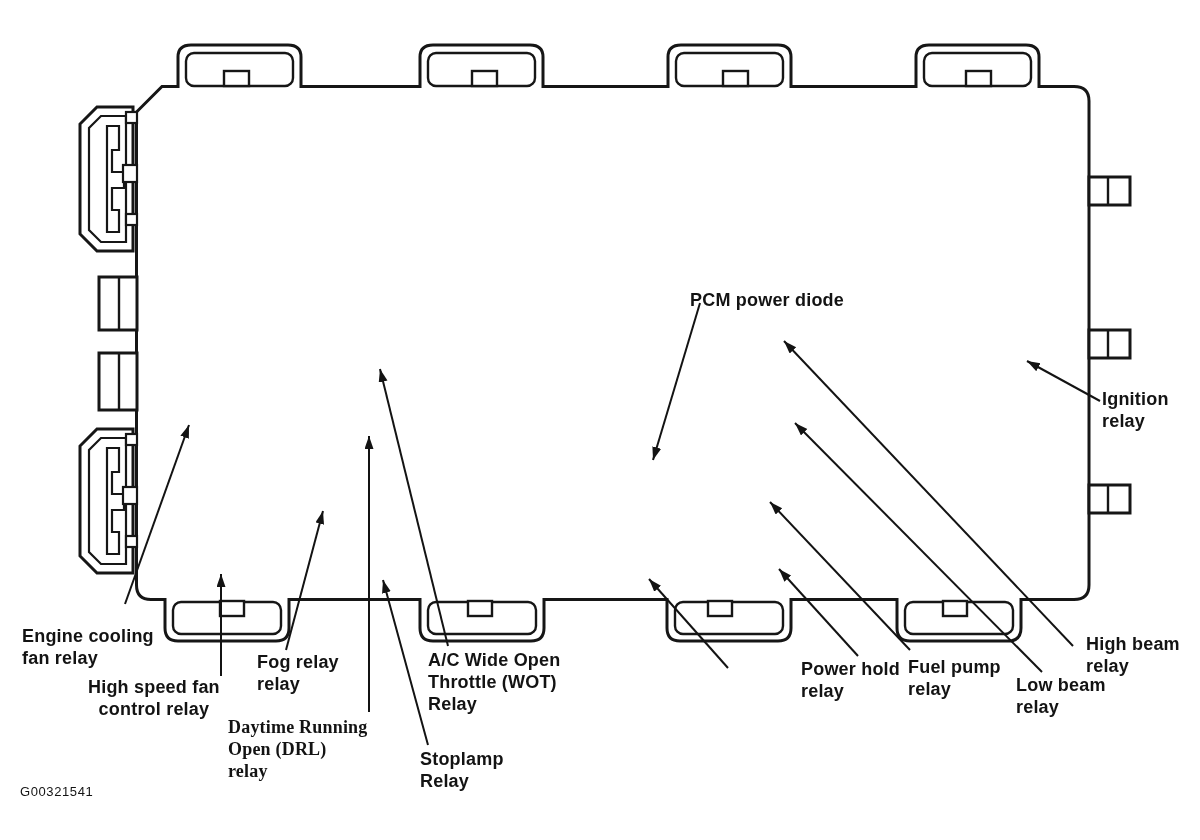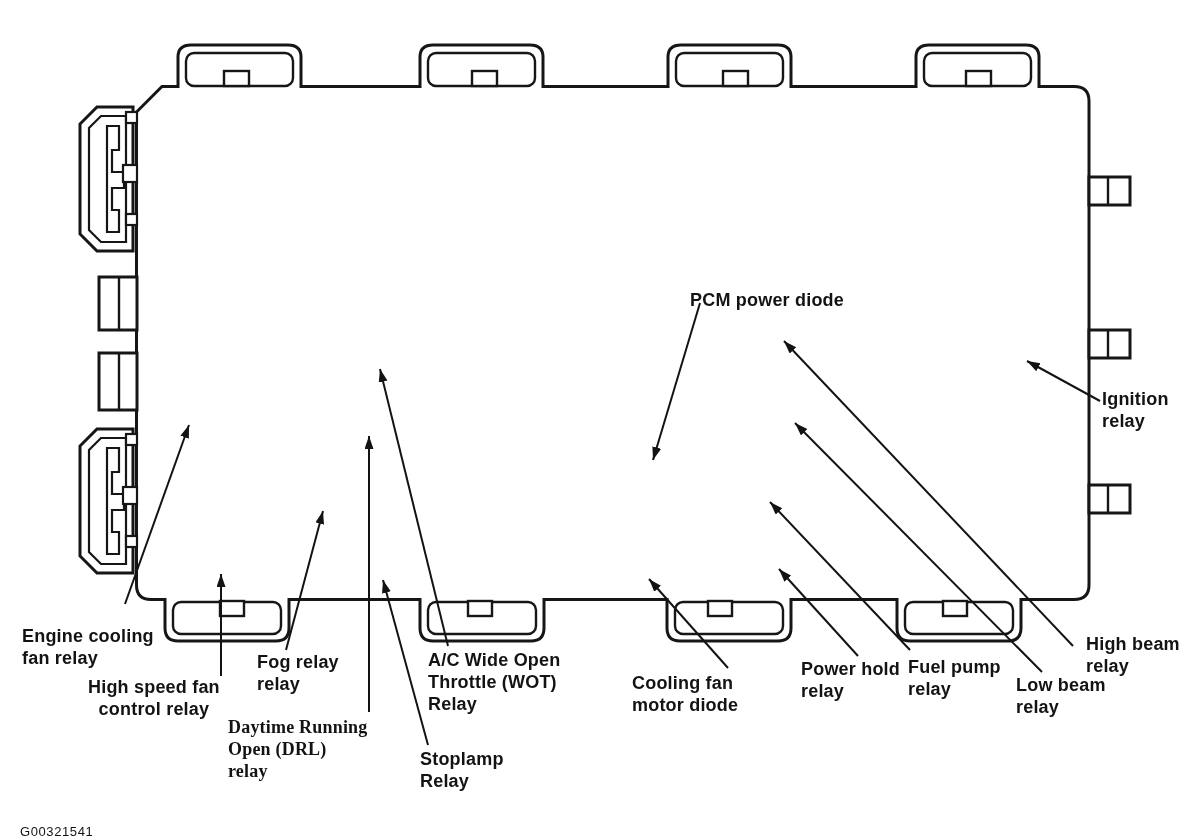--- a/index.html
+++ b/index.html
@@ -18,21 +18,21 @@
     text-decoration:underline; text-underline-offset:4px;
   }
   .fuse .lbl { font-size:12px; letter-spacing:.4px; white-space:nowrap; }
   .rot .lbl { transform:rotate(90deg); }
   .callout {
     position:absolute; z-index:3; font-size:18px; font-weight:bold;
     line-height:22px; white-space:nowrap; letter-spacing:.2px;
   }
   #figid {
     position:absolute; left:20px; top:784px; z-index:3;
-    font-size:13px; letter-spacing:.6px;margin-top:40px;
+    font-size:13px; letter-spacing:.6px;
   }
   svg.overlay { position:absolute; left:0; top:0; z-index:2; pointer-events:none; }
 </style>
 </head>
 <body>
 
 <div id="stage">
 
   <svg class="overlay" width="1200" height="840" viewBox="0 0 1200 840">
     <defs>
@@ -281,24 +281,20 @@
     </div>
     <div class="callout" style="left: 420px; top: 748px;">
       <div>Stoplamp</div>
       <div>Relay</div>
     </div>
     <div class="callout" style="left: 428px; top: 649px;">
       <div>A/C Wide Open</div>
       <div>Throttle (WOT)</div>
       <div>Relay</div>
     </div>
-    <div class="callout" style="left: 632px; top: 672px;">
-      <div>Cooling fan</div>
-      <div>motor diode</div>
-    </div>
     <div class="callout" style="left: 785px; top: 658px; margin-left: 16px;">
       <div>Power hold</div>
       <div>relay</div>
     </div>
     <div class="callout" style="left: 908px; top: 656px;">
       <div>Fuel pump</div>
       <div>relay</div>
     </div>
     <div class="callout" style="left: 1016px; top: 674px;">
       <div>Low beam</div>

